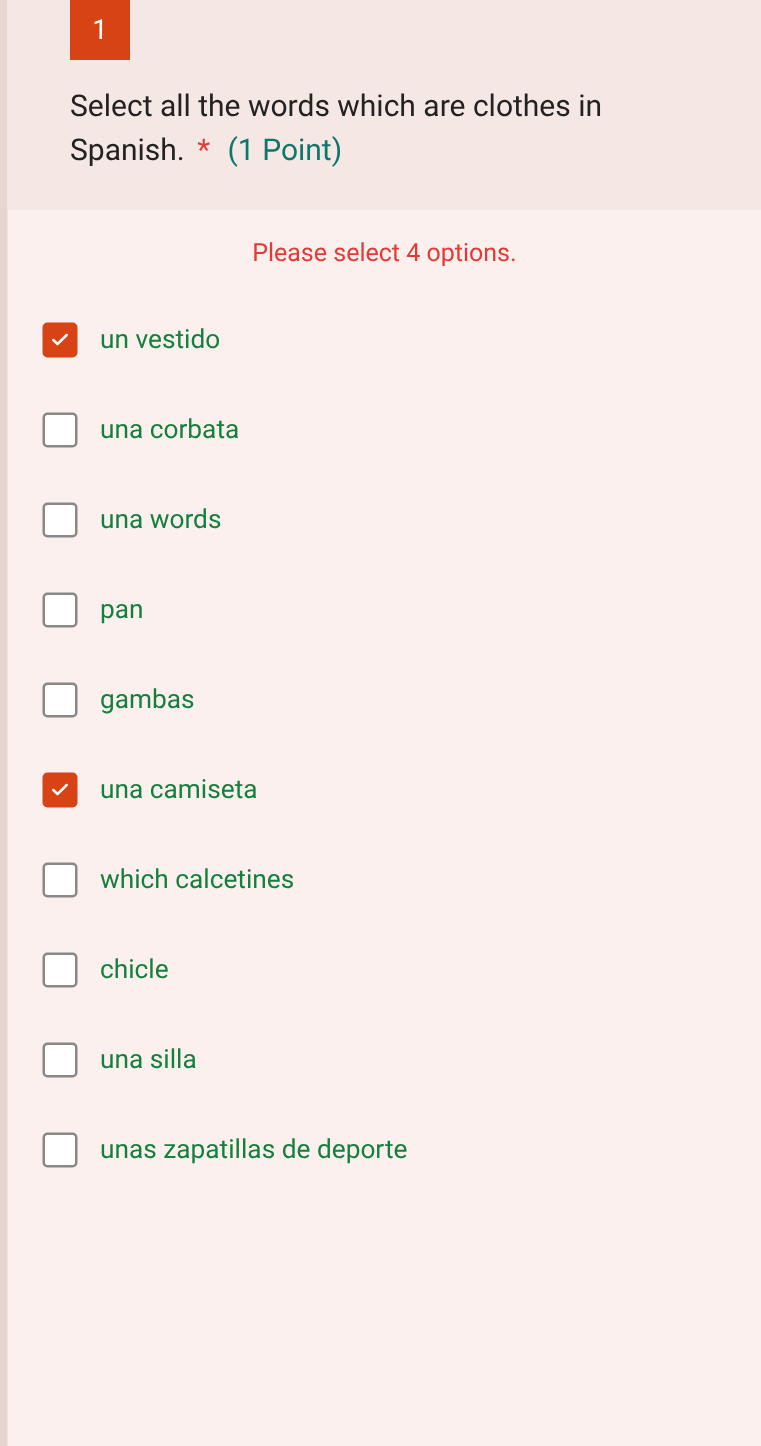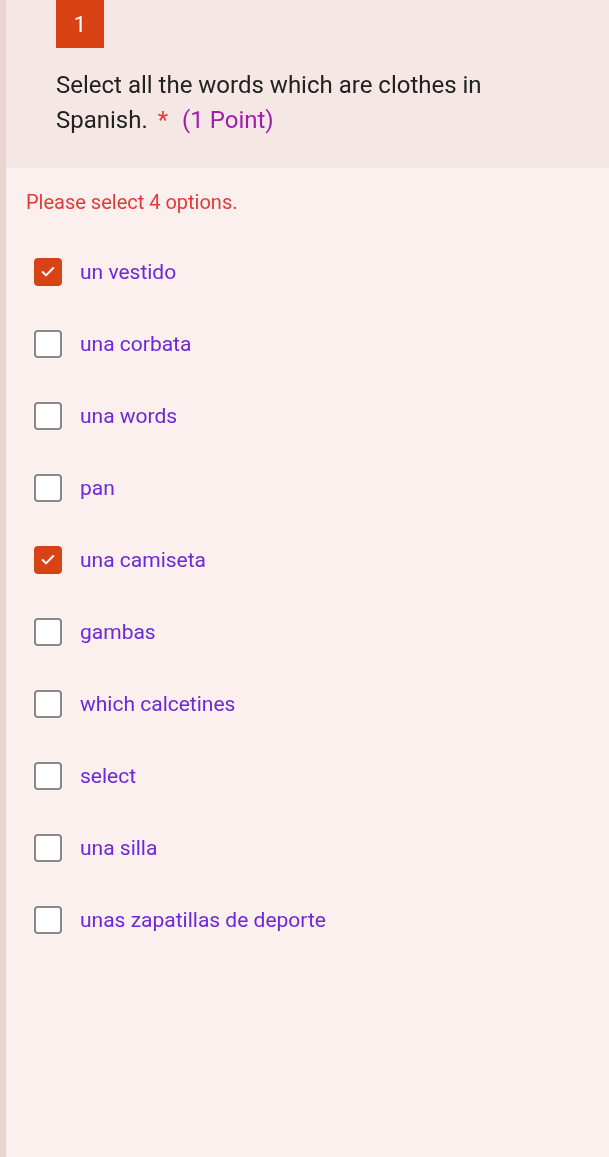--- a/index.html
+++ b/index.html
@@ -36,27 +36,28 @@
     .question-text {
       font-size: 24px;
       color: #222;
       line-height: 1.45;
     }
     .asterisk {
       color: #e53935;
       margin-left: 4px;
     }
     .points {
-      color: #a21caf;
+      color: #0f766e;
       margin-left: 8px;
     }
     .validation-message {
       color: #e53935;
       font-size: 20px;
       padding: 22px 20px 22px 20px;
+      text-align: center;
     }
     .options {
       padding: 0 20px;
     }
     .option {
       display: flex;
       align-items: center;
       padding: 22px 8px;
       cursor: pointer;
     }
@@ -78,21 +79,21 @@
     .checkbox.checked svg {
       display: block;
     }
     .checkbox svg {
       display: none;
       width: 16px;
       height: 16px;
     }
     .option-label {
       font-size: 21px;
-      color: #6d28d9;
+      color: #15803d;
       margin-left: 18px;
     }
   </style>
 </head>
 <body>
 
 <div class="container">
   <div class="question-header">
     <div class="question-number">
       <span>1</span>
@@ -122,38 +123,38 @@
       </div>
       <div class="option">
         <div class="checkbox"></div>
         <span class="option-label">una words</span>
       </div>
       <div class="option">
         <div class="checkbox"></div>
         <span class="option-label">pan</span>
       </div>
       <div class="option">
+        <div class="checkbox"></div>
+        <span class="option-label">gambas</span>
+      </div>
+      <div class="option">
         <div class="checkbox checked">
           <svg viewBox="0 0 24 24" fill="none" stroke="#fff" stroke-width="3" stroke-linecap="round" stroke-linejoin="round">
             <polyline points="20 6 9 17 4 12"></polyline>
           </svg>
         </div>
         <span class="option-label">una camiseta</span>
       </div>
       <div class="option">
         <div class="checkbox"></div>
-        <span class="option-label">gambas</span>
-      </div>
-      <div class="option">
-        <div class="checkbox"></div>
         <span class="option-label">which calcetines</span>
       </div>
       <div class="option">
         <div class="checkbox"></div>
-        <span class="option-label">select</span>
+        <span class="option-label">chicle</span>
       </div>
       <div class="option">
         <div class="checkbox"></div>
         <span class="option-label">una silla</span>
       </div>
       <div class="option">
         <div class="checkbox"></div>
         <span class="option-label">unas zapatillas de deporte</span>
       </div>
     </div>

